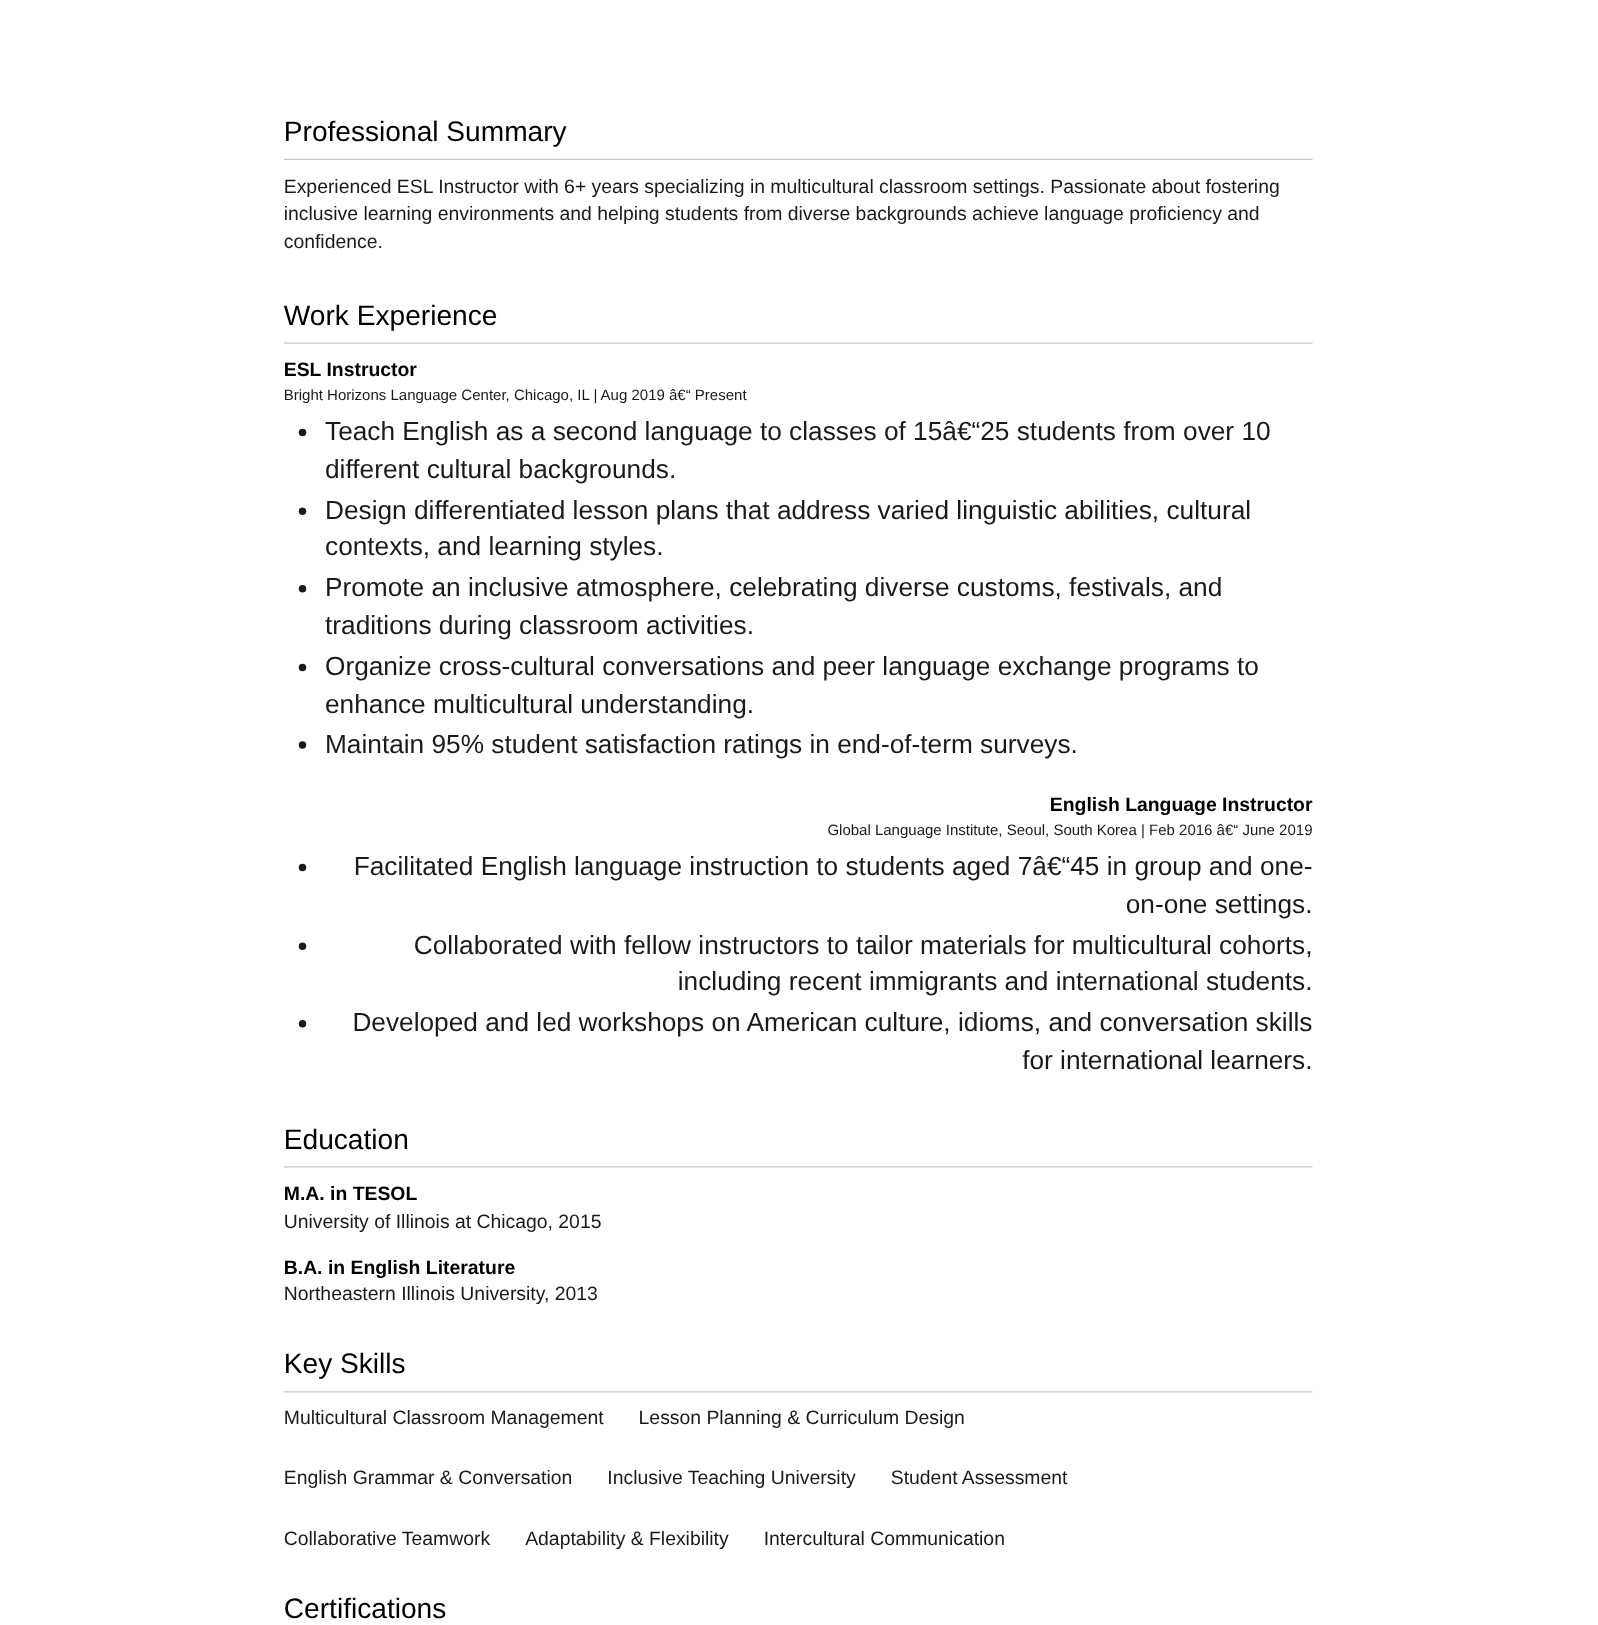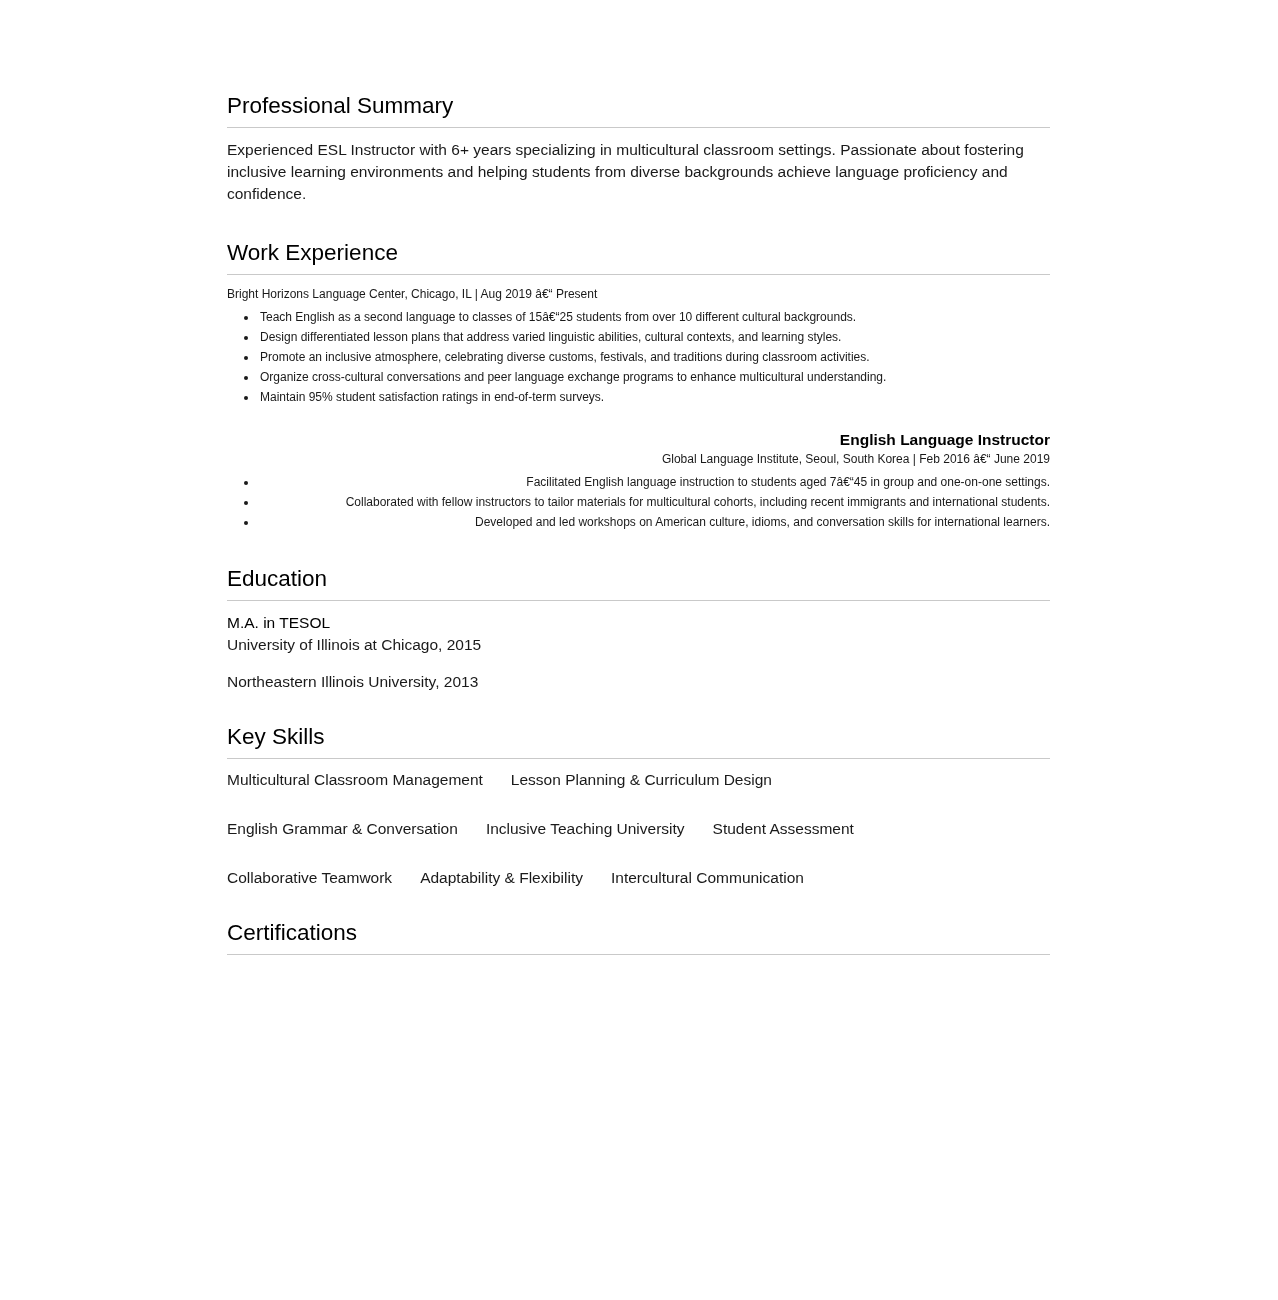--- a/index.html
+++ b/index.html
@@ -88,36 +88,36 @@
     line-height: 1.42;
     margin: 0 0 6px 0;
     color: #1a1a1a;
   }
   ul.bullets {
     margin: 0;
     padding-left: 31px;
     list-style-type: disc;
   }
   ul.bullets li {
-    font-size: 12px;
+    font-size: 21px;
     line-height: 1.42;
     margin-bottom: 3px;
     color: #1a1a1a;
     padding-left: 2px;
   }
 
   .block-gap-lg { height: 30px; }
   .block-gap-md { height: 26px; }
 
   
   .edu-item { margin-bottom: 15px; }
   .edu-item:last-child { margin-bottom: 0; }
   .edu-degree {
     font-size: 15.5px;
-    font-weight: normal;
+    font-weight: bold;
     line-height: 1.4;
     margin: 0;
     color: #000000;
   }
   .edu-school {
     font-size: 15.5px;
     line-height: 1.42;
     margin: 0;
     color: #1a1a1a;
   }
@@ -164,20 +164,21 @@
       <p class="summary-text">Experienced ESL Instructor with 6+ years specializing in multicultural classroom settings. Passionate about fostering inclusive learning environments and helping students from diverse backgrounds achieve language proficiency and confidence.</p>
     </div>
 
     <div class="block-gap-lg"></div>
 
     <div class="section">
       <h2 class="section-title">Work Experience</h2>
       <div class="section-rule"></div>
 
       <div class="job">
+        <div class="job-title">ESL Instructor</div>
         <div class="job-meta">Bright Horizons Language Center, Chicago, IL  |  Aug 2019 â€“ Present</div>
         <ul class="bullets">
           <li>Teach English as a second language to classes of 15â€“25 students from over 10 different cultural backgrounds.</li>
           <li>Design differentiated lesson plans that address varied linguistic abilities, cultural contexts, and learning styles.</li>
           <li>Promote an inclusive atmosphere, celebrating diverse customs, festivals, and traditions during classroom activities.</li>
           <li>Organize cross-cultural conversations and peer language exchange programs to enhance multicultural understanding.</li>
           <li>Maintain 95% student satisfaction ratings in end-of-term surveys.</li>
         </ul>
       </div>
 
@@ -196,20 +197,21 @@
 
     <div class="section">
       <h2 class="section-title">Education</h2>
       <div class="section-rule"></div>
 
       <div class="edu-item">
         <div class="edu-degree">M.A. in TESOL</div>
         <div class="edu-school">University of Illinois at Chicago, 2015</div>
       </div>
       <div class="edu-item">
+        <div class="edu-degree">B.A. in English Literature</div>
         <div class="edu-school">Northeastern Illinois University, 2013</div>
       </div>
     </div>
 
     <div class="block-gap-md"></div>
 
     <div class="section">
       <h2 class="section-title">Key Skills</h2>
       <div class="section-rule"></div>
       <div class="skills-wrap">

